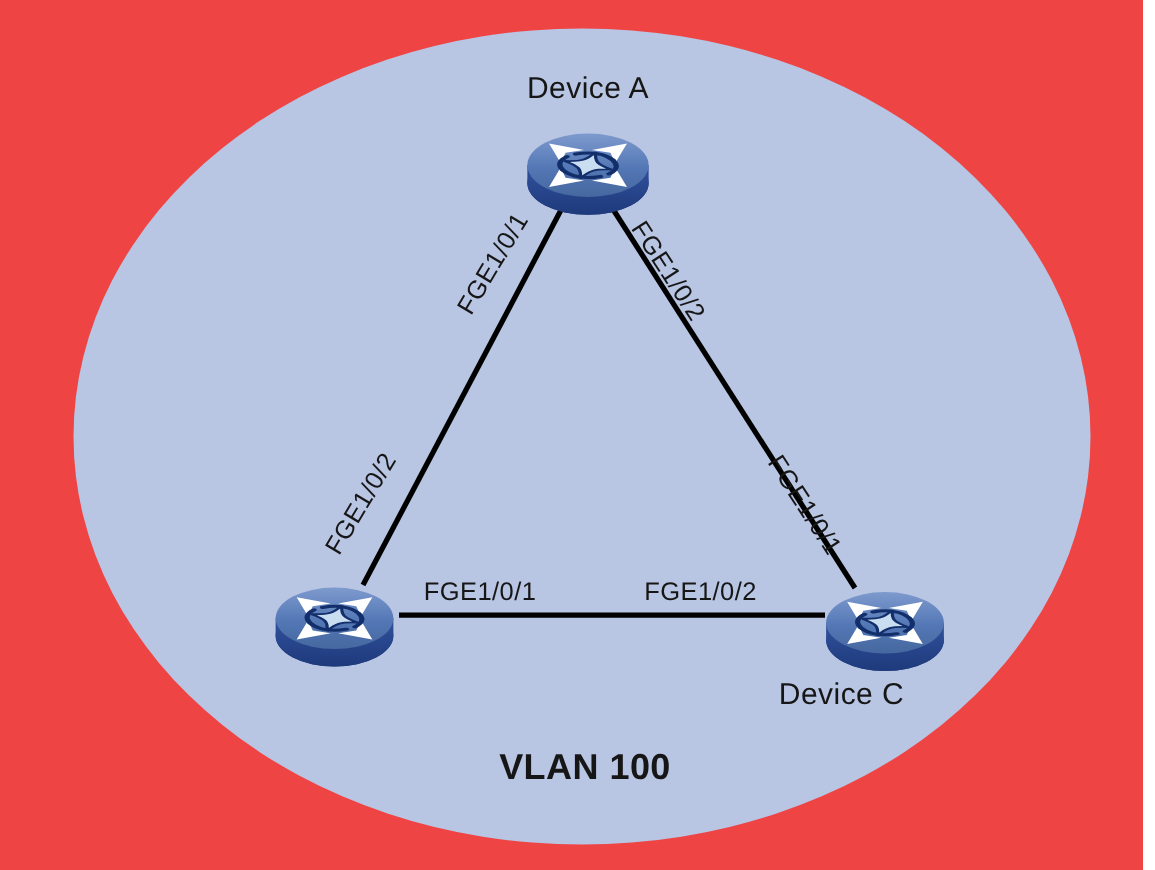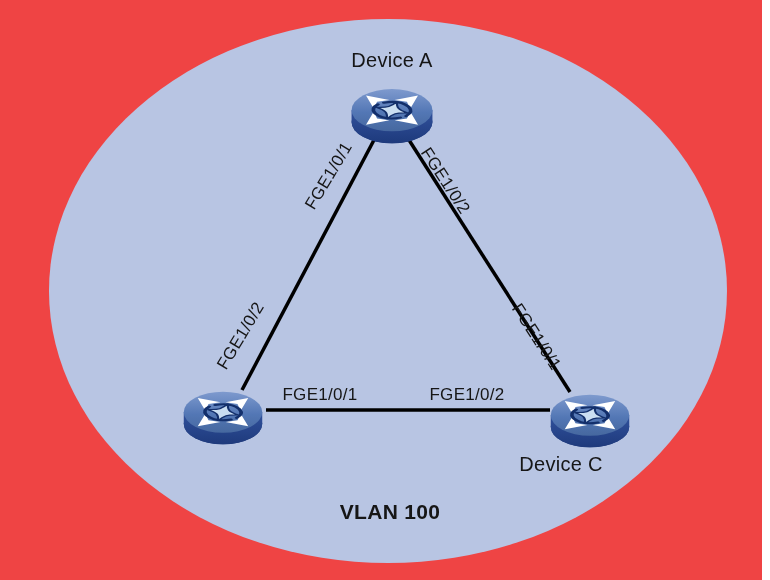--- a/index.html
+++ b/index.html
@@ -29,21 +29,21 @@
   }
   .device-label {
     font-size: 20px;
     letter-spacing: 0.3px;
   }
   .port-label {
     font-size: 17px;
     letter-spacing: 0.3px;
   }
   .vlan-label {
-    font-size: 21px;
+    font-size: 24px;
     font-weight: 700;
     letter-spacing: 0.3px;
   }
 </style>
 </head>
 <body>
 
 <div class="canvas">
 
   <svg class="scene" width="770" height="580" viewBox="0 0 770 580">

